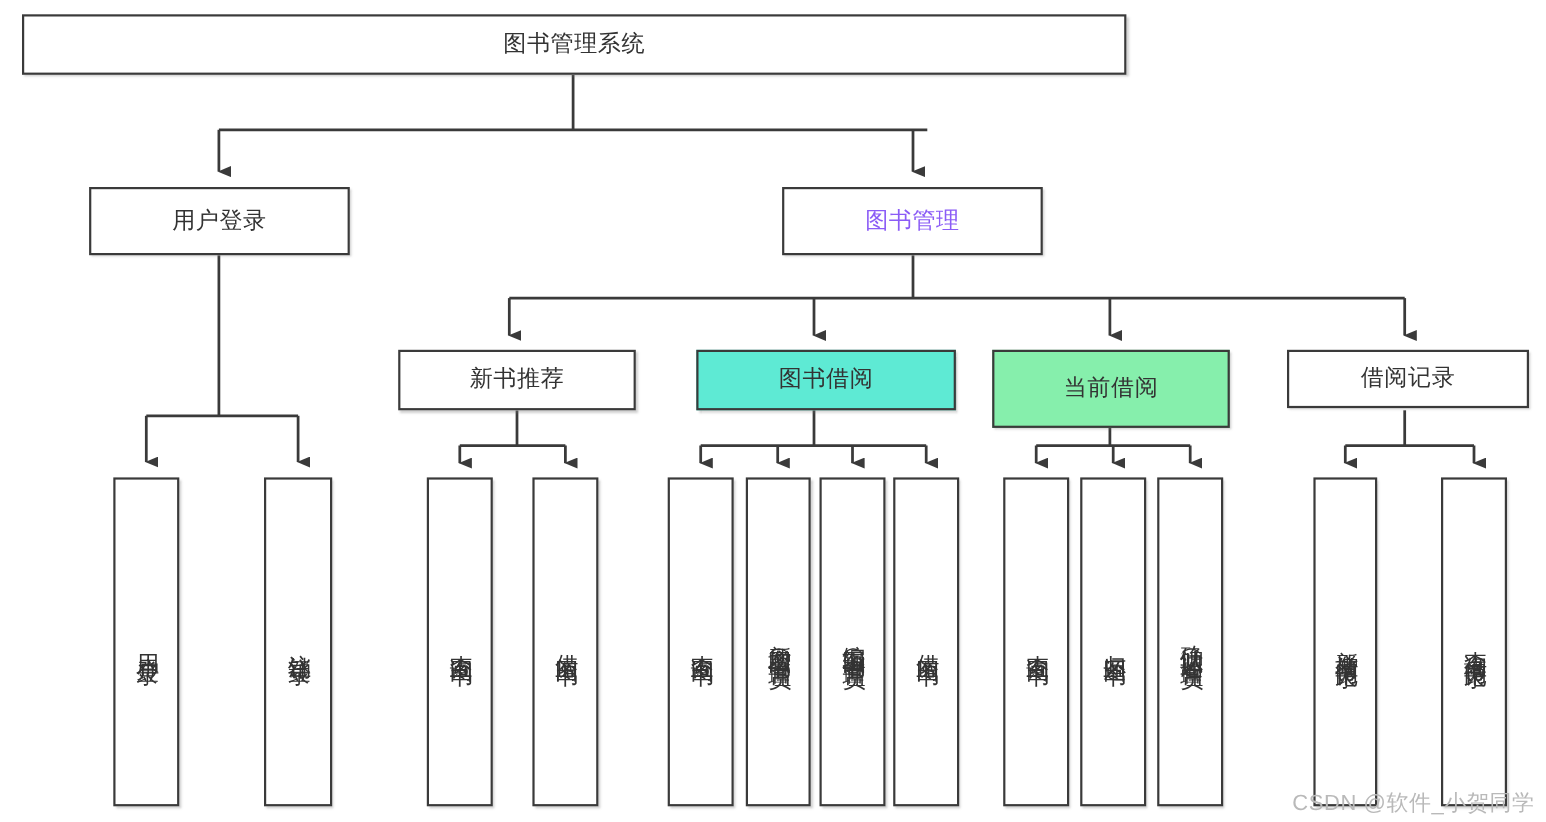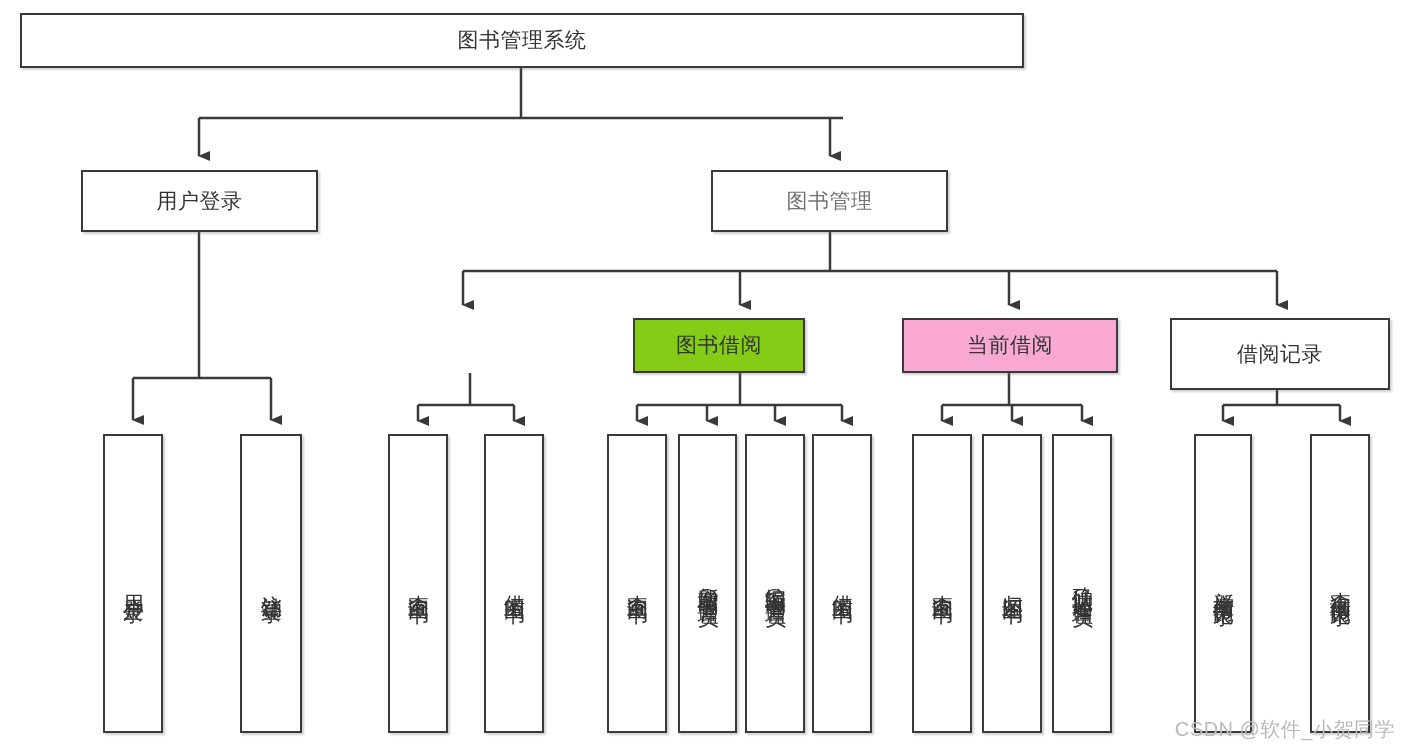--- a/index.html
+++ b/index.html
@@ -121,30 +121,33 @@
   </svg>
 
   <div class="node" style="left: 20px; top: 13px; width: 1004px; height: 55px; border-color: rgb(58, 58, 58); background: rgb(255, 255, 255);">
     <span class="node-label" style="color: rgb(51, 51, 51);">图书管理系统</span>
   </div>
 
   <div class="node" style="left: 81px; top: 170px; width: 237px; height: 62px; border-color: rgb(58, 58, 58); background: rgb(255, 255, 255);">
     <span class="node-label" style="color: rgb(51, 51, 51);">用户登录</span>
   </div>
   <div class="node" style="left: 711px; top: 170px; width: 237px; height: 62px; border-color: rgb(58, 58, 58); background: rgb(255, 255, 255);">
-    <span class="node-label" style="color: #737373;">图书管理</span>
+    <span class="node-label" style="color: #8b5cf6;">图书管理</span>
   </div>
 
-  <div class="node" style="left: 633px; top: 318px; width: 172px; height: 55px; border-color: rgb(58, 58, 58); background: #84cc16;">
+  <div class="node" style="left: 362px; top: 318px; width: 216px; height: 55px; border-color: rgb(58, 58, 58); background: rgb(255, 255, 255);">
+    <span class="node-label" style="color: rgb(51, 51, 51);">新书推荐</span>
+  </div>
+  <div class="node" style="left: 633px; top: 318px; width: 236px; height: 55px; border-color: rgb(58, 58, 58); background: #5eead4;">
     <span class="node-label" style="color: rgb(51, 51, 51);">图书借阅</span>
   </div>
-  <div class="node" style="left: 902px; top: 318px; width: 216px; height: 55px; border-color: rgb(58, 58, 58); background: #f9a8d4;">
+  <div class="node" style="left: 902px; top: 318px; width: 216px; height: 71px; border-color: rgb(58, 58, 58); background: #86efac;">
     <span class="node-label" style="color: rgb(51, 51, 51);">当前借阅</span>
   </div>
-  <div class="node" style="left: 1170px; top: 318px; width: 220px; height: 72px; border-color: rgb(58, 58, 58); background: rgb(255, 255, 255);">
+  <div class="node" style="left: 1170px; top: 318px; width: 220px; height: 53px; border-color: rgb(58, 58, 58); background: rgb(255, 255, 255);">
     <span class="node-label" style="color: rgb(51, 51, 51);">借阅记录</span>
   </div>
 
   <div class="node vertical" style="left: 103px; top: 434px; width: 60px; height: 299px; border-color: rgb(58, 58, 58); background: rgb(255, 255, 255);">
     <span class="node-label" style="color: rgb(51, 51, 51);">用户登录</span>
   </div>
   <div class="node vertical" style="left: 240px; top: 434px; width: 62px; height: 299px; border-color: rgb(58, 58, 58); background: rgb(255, 255, 255);">
     <span class="node-label" style="color: rgb(51, 51, 51);">注销登录</span>
   </div>
   <div class="node vertical" style="left: 388px; top: 434px; width: 60px; height: 299px; border-color: rgb(58, 58, 58); background: rgb(255, 255, 255);">

